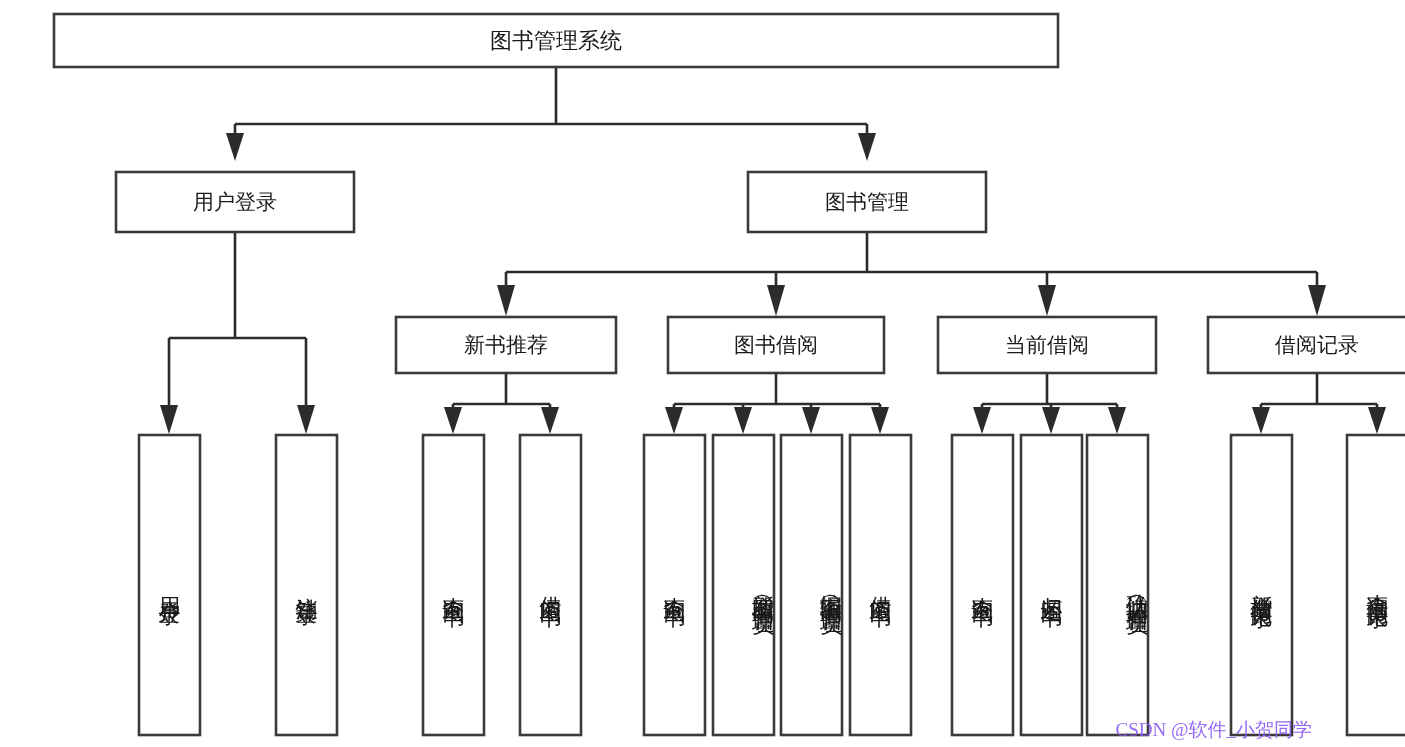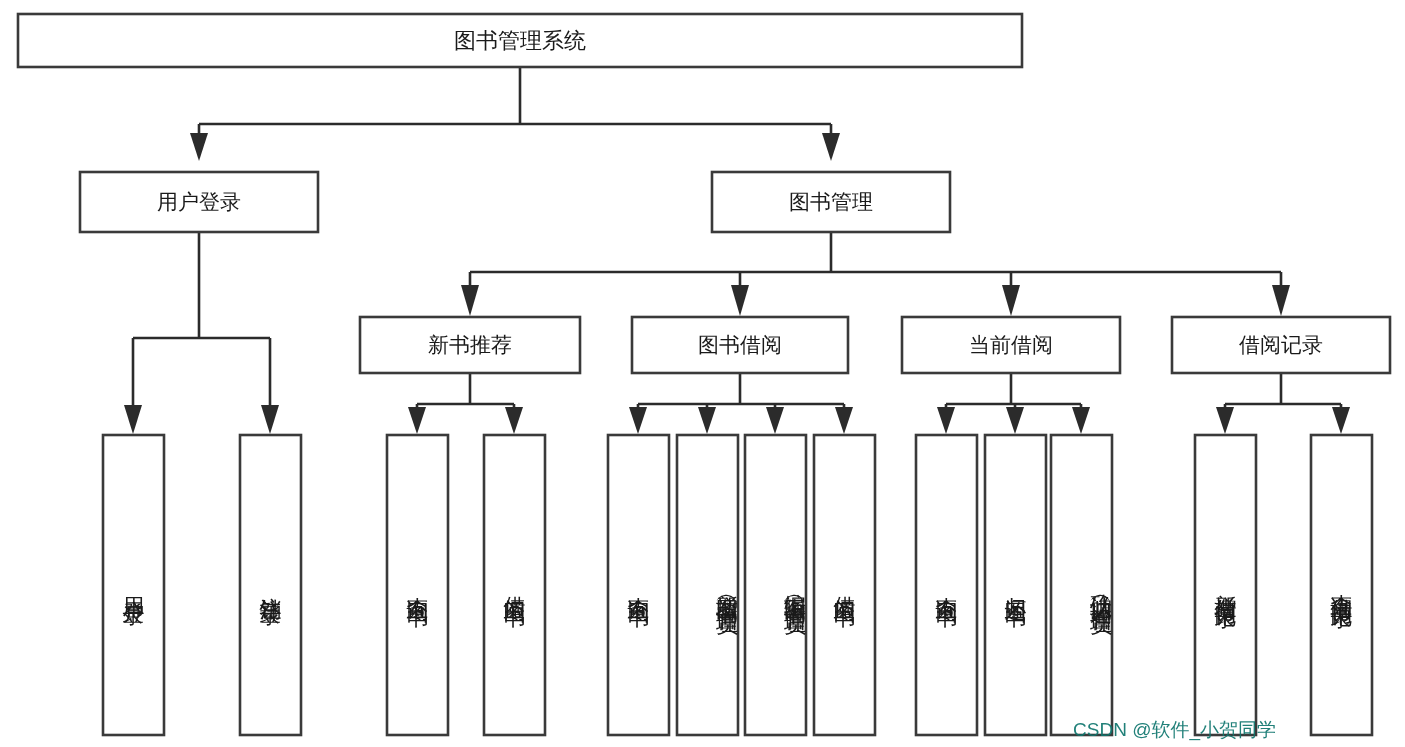--- a/index.html
+++ b/index.html
@@ -11,20 +11,21 @@
     width: 1405px;
     height: 747px;
     font-family: "Liberation Sans", sans-serif;
     overflow: hidden;
   }
   #diagram-root {
     position: relative;
     width: 1286px;
     height: 747px;
     background: #ffffff;
+    margin-left: 36px;
   }
   svg#flow-svg {
     position: absolute;
     left: 0;
     top: 0;
     width: 1405px;
     height: 747px;
     display: block;
   }
   .node-box {
@@ -69,23 +70,23 @@
     display: flex;
     align-items: center;
     justify-content: center;
     pointer-events: none;
     user-select: none;
   }
   #watermark {
     position: absolute;
     right: 10px;
     bottom: 4px;
-    font-family: Liberation Sans, sans-serif;
+    font-family: Liberation Serif, serif;
     font-size: 19px;
-    color: #0f766e;
+    color: #8b5cf6;
     opacity: 0.92;
     white-space: nowrap;
     user-select: none;
   }
 </style>
 </head>
 <body>
 
 <div id="diagram-root">
 

